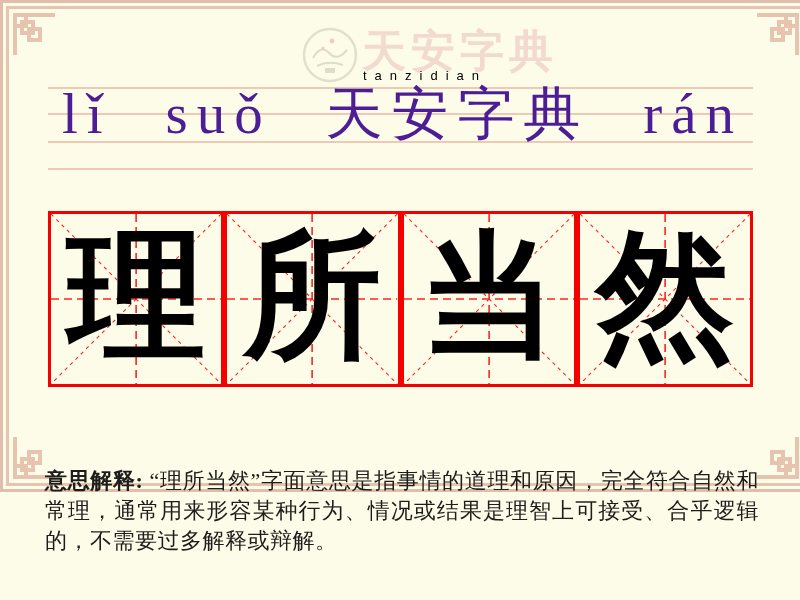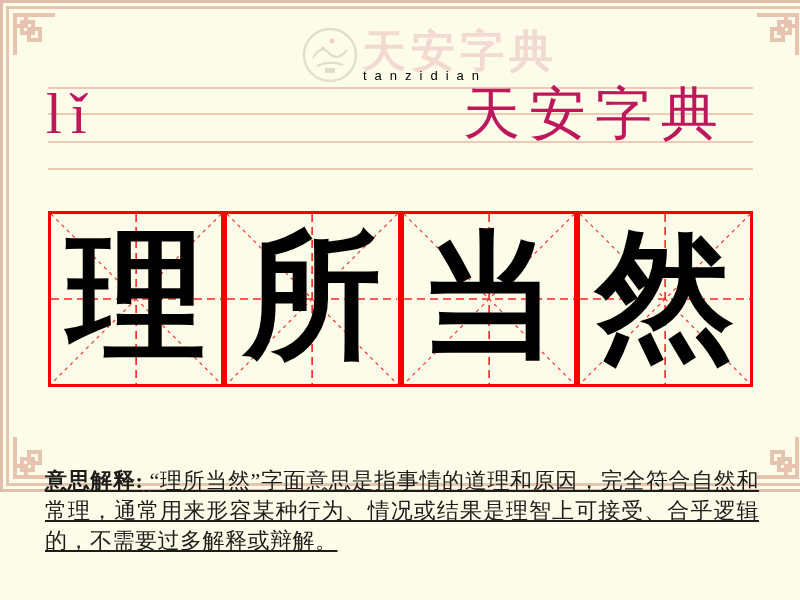--- a/index.html
+++ b/index.html
@@ -32,24 +32,24 @@
     position:absolute;left:363px;top:58px;
     font-size:13px;letter-spacing:8px;color:#000000;
     font-family:"Liberation Sans","DejaVu Sans",sans-serif;
     white-space:nowrap;
   }
 
   
   .pinyin-line{position:absolute;left:48px;width:705px;height:2px;background:#eecab6;}
   .pl1{top:87px}.pl2{top:113px}.pl3{top:141px}.pl4{top:168px}
   .pinyin-row{
-    position:absolute;left:36px;top:84px;width:705px;height:60px;
+    position:absolute;left:52px;top:84px;width:705px;height:60px;
     display:flex;justify-content:space-between;align-items:center;
     padding:0 14px 0 10px;box-sizing:border-box;
-    font-size:57px;line-height:60px;letter-spacing:9px;color:#be185d;
+    font-size:57px;line-height:60px;letter-spacing:9px;color:#4c1d95;
     white-space:nowrap;
   }
 
   
   .char-grid{
     position:absolute;left:48px;top:211px;width:705px;height:176px;
     display:flex;
   }
   .char-box{
     position:relative;flex:1;border:3px solid #f40000;
@@ -60,21 +60,21 @@
   .char-glyph{
     position:absolute;inset:0;display:flex;align-items:center;justify-content:center;
     font-size:138px;font-weight:900;color:#000;line-height:1;
     transform:translateY(-2px);
   }
 
   
   .explain{
     position:absolute;left:45px;top:444px;width:714px;
     font-size:22px;line-height:30px;color:#1d1d1a;
-    text-align:justify;letter-spacing:.5px;text-decoration:underline;
+    text-align:justify;letter-spacing:.5px;
   }
   .explain b{font-weight:bold;}
 </style>
 </head>
 <body>
 
 <div class="page">
 
   <div class="frame-outer"></div>
   <div class="frame-inner"></div>
@@ -136,21 +136,23 @@
     <div class="logo-title">天安字典</div>
     <div class="logo-sub">tanzidian</div>
   </div>
 
   <div class="pinyin-line pl1"></div>
   <div class="pinyin-line pl2"></div>
   <div class="pinyin-line pl3"></div>
   <div class="pinyin-line pl4"></div>
   <div class="pinyin-row">
     <span>lǐ</span>
+    <span>suǒ</span>
     <span>天安字典</span>
+    <span>rán</span>
   </div>
 
   <div class="char-grid">
     <div class="char-box">
       <svg class="box-guides">
         <line x1="50%" y1="0" x2="50%" y2="100%" stroke="#fb2424" stroke-width="1.6" stroke-dasharray="8 5"></line>
         <line x1="0" y1="50%" x2="100%" y2="50%" stroke="#fb2424" stroke-width="1.6" stroke-dasharray="8 5"></line>
         <line x1="0" y1="0" x2="100%" y2="100%" stroke="#fb2424" stroke-width="1.1" stroke-dasharray="3.5 4"></line>
         <line x1="100%" y1="0" x2="0" y2="100%" stroke="#fb2424" stroke-width="1.1" stroke-dasharray="3.5 4"></line>
       </svg>

